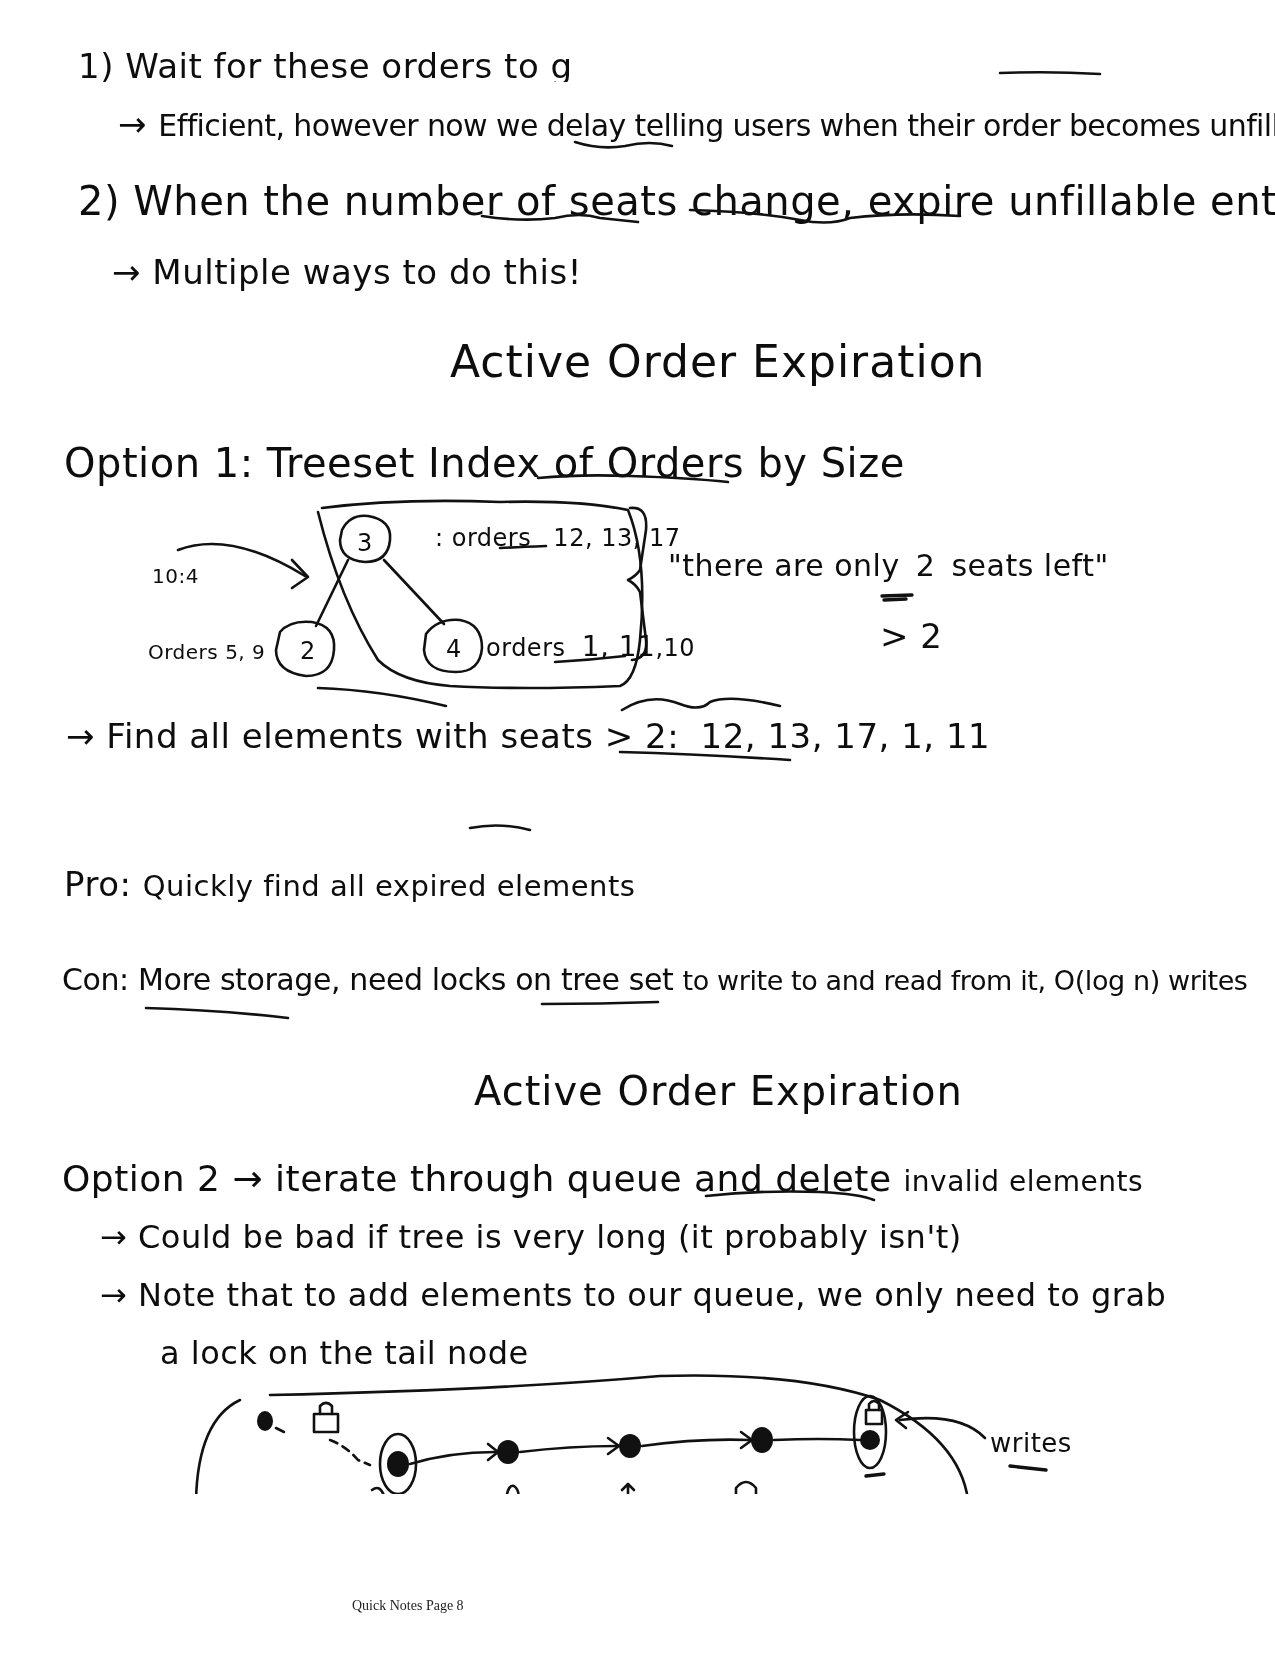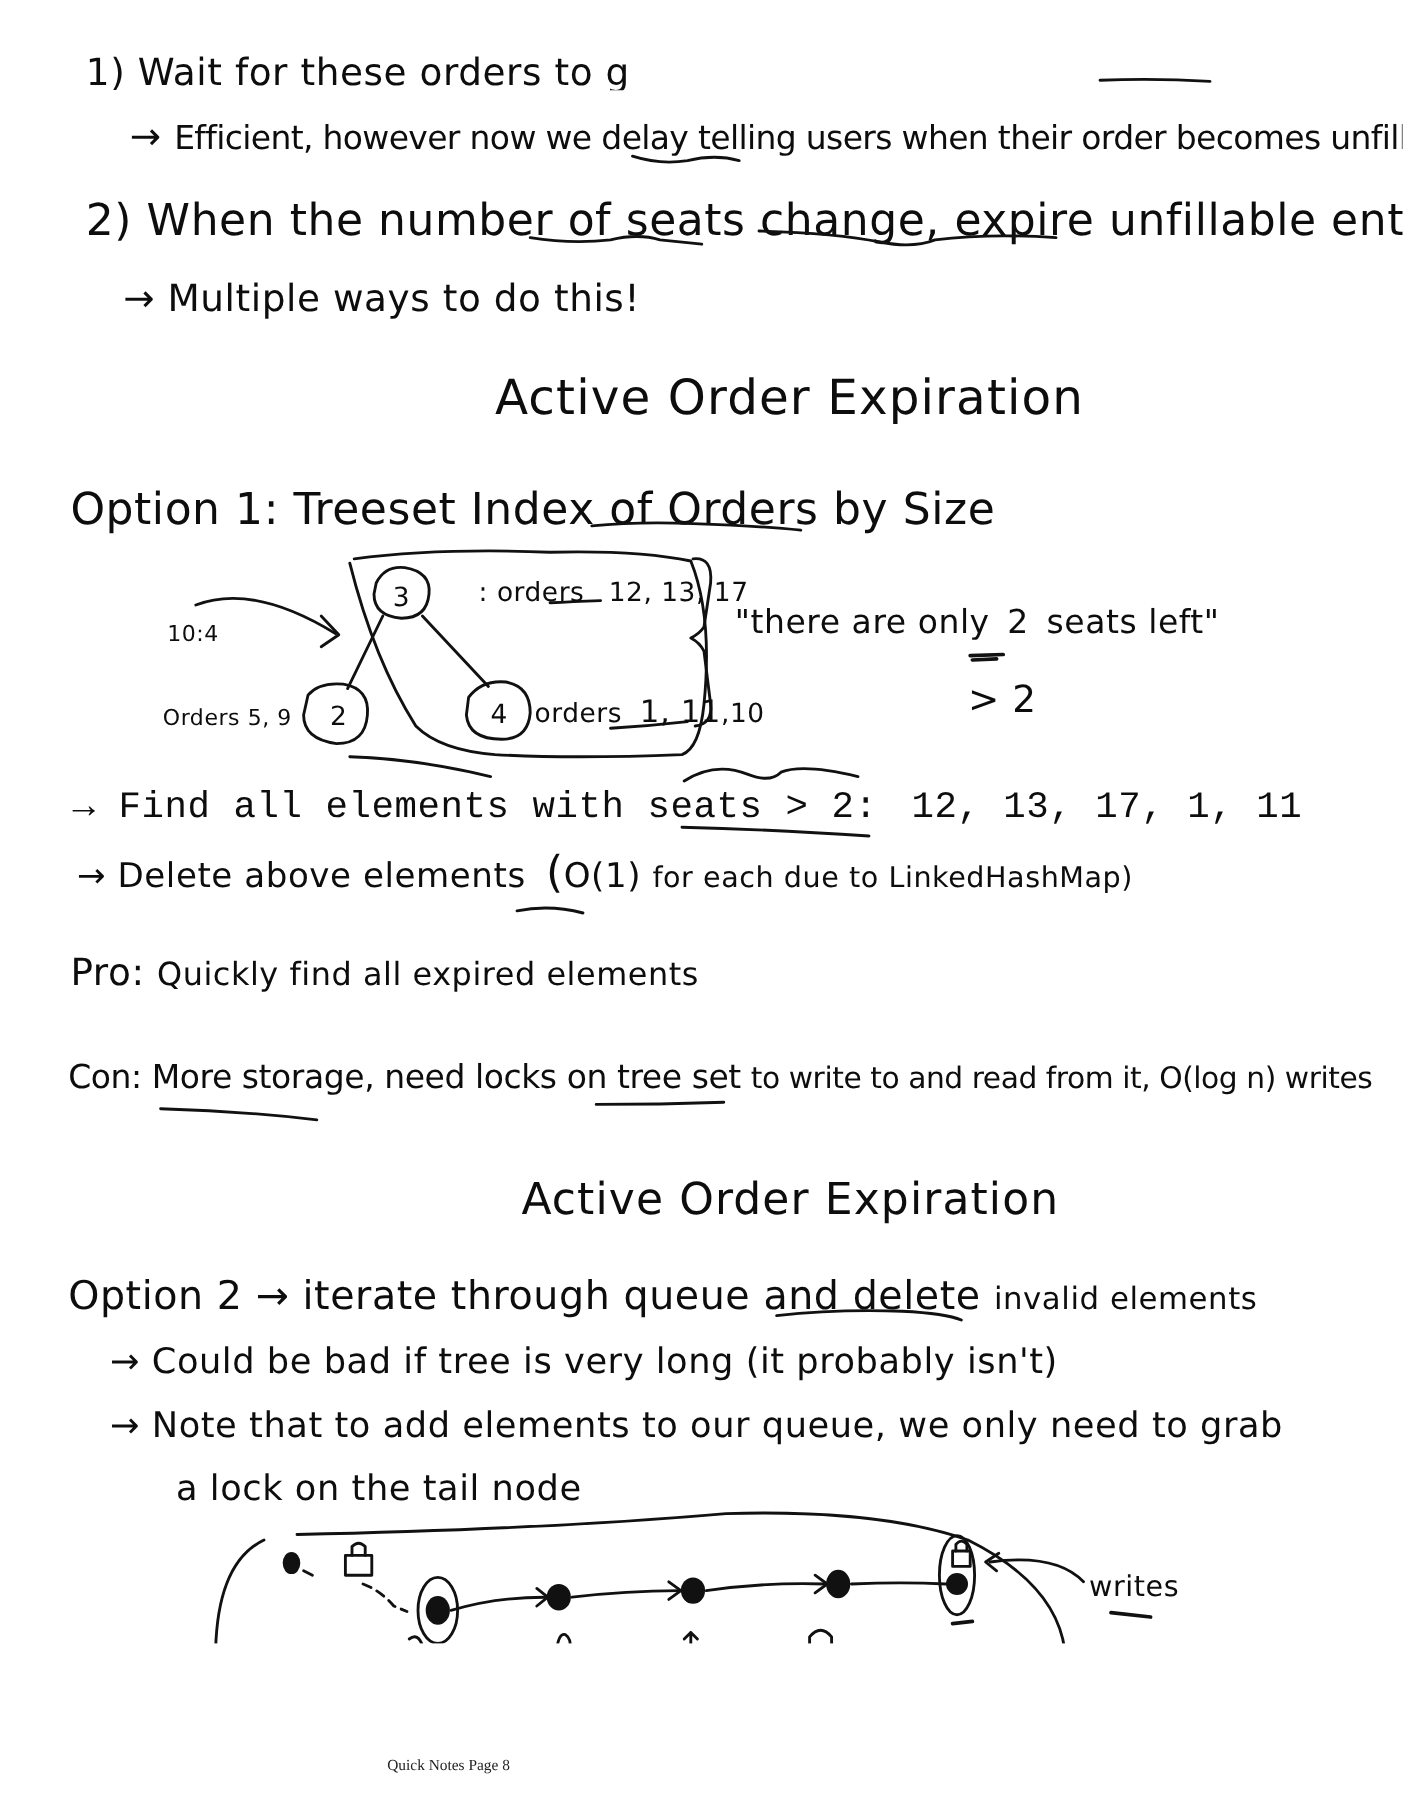--- a/index.html
+++ b/index.html
@@ -125,30 +125,24 @@
   </div>
   <div class="hw tiny" style="left:152px; top:564px;">10:4</div>
 
   <div class="hw line" style="left:668px; top:548px; font-size:30px;">
     <span>"there are only</span>
     <span style="margin:0 6px;">2</span>
     <span>seats left"</span>
   </div>
   <div class="hw line" style="left:880px; top:616px;">&gt; 2</div>
 
-  <div class="hw line" style="left:66px; top:716px;font-family:Liberation Mono, monospace;">
+  <div class="hw line" style="left:66px; top:716px;">
     <span>→</span>
     <span>Find all elements with seats &gt; 2:</span>
     <span style="margin-left:10px;">12, 13, 17, 1, 11</span>
-  </div>
-  <div class="hw line" style="left:70px; top:770px; font-size:31px;">
-    <span>→</span>
-    <span>Delete above elements</span>
-    <span style="font-size:40px; margin-left:8px;">(</span><span>O(1)</span>
-    <span style="font-size:26px;">for each due to LinkedHashMap)</span>
   </div>
   <svg width="1275" height="860">
     <path class="stroke" d="M470 828 Q500 822 530 830"></path>
   </svg>
 
   <div class="hw line" style="left:62px; top:962px; font-size:30px; letter-spacing:-0.4px;">
     <span>Con:</span>
     <span>More storage,</span>
     <span>need locks on</span>
     <span>tree set</span>

